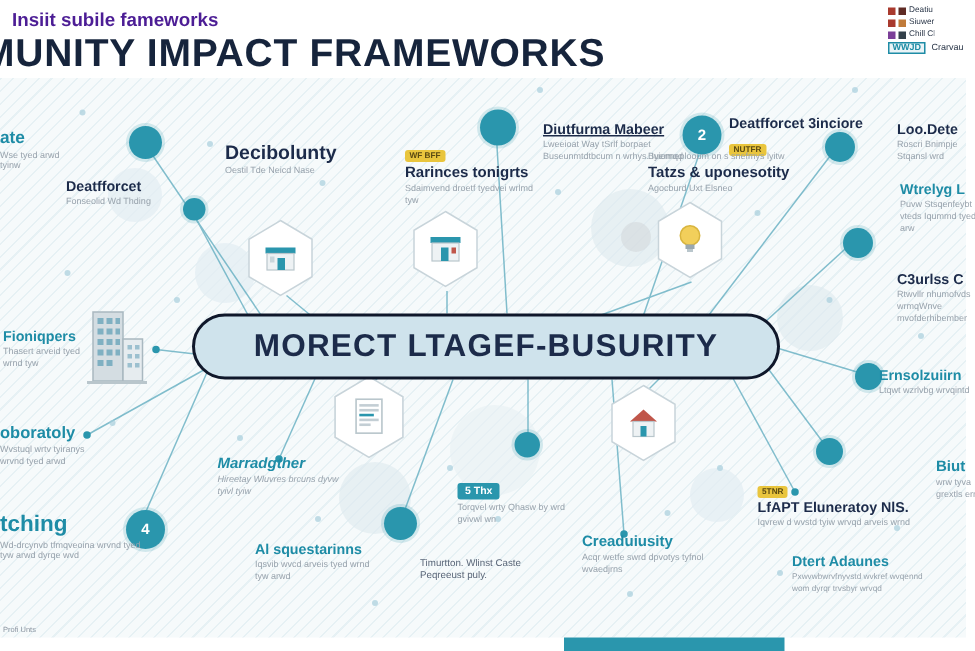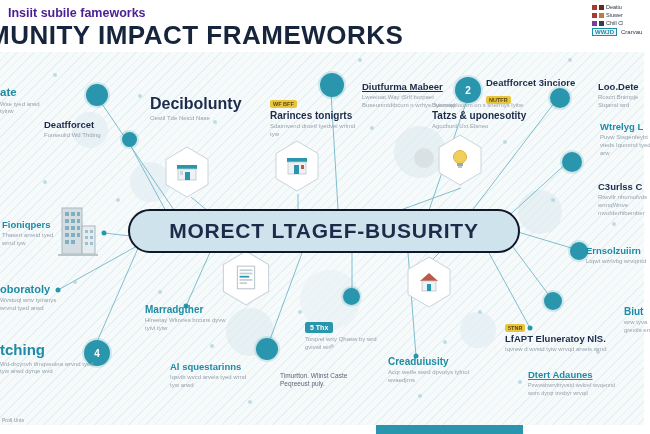--- a/index.html
+++ b/index.html
@@ -250,21 +250,21 @@
   <div class="title teal" style="font-size:11.5px;">ate</div>
   <div class="caption">Wse tyed arwd tyinw</div>
 </div>
 
 <div class="node" style="left:44px;top:120px;width:78px;">
   <div class="title navy" style="font-size:9.5px;">Deatfforcet</div>
   <div class="caption">Fonseolid Wd Thding</div>
 </div>
 
 <div class="node" style="left:150px;top:95px;width:88px;">
-  <div class="title navy" style="font-size:16px;">Decibolunty</div>
+  <div class="title navy" style="font-size:13px;">Decibolunty</div>
   <div class="caption">Oestil Tde Neicd Nase</div>
 </div>
 
 <div class="node" style="left:270px;top:92px;width:96px;">
   <span class="badge-y">WF BFF</span>
   <div class="title navy" style="font-size:10px;">Rarinces tonigrts</div>
   <div class="caption">Sdaimvend droetf tyedvei wrlmd tyw</div>
 </div>
 
 <div class="node" style="left:362px;top:82px;width:96px;">
@@ -311,21 +311,21 @@
 <div class="node" style="left:2px;top:220px;width:58px;">
   <div class="title teal" style="font-size:9.5px;">Fioniqpers</div>
   <div class="caption">Thasert arveid tyed wrnd tyw</div>
 </div>
 
 <div class="node" style="left:0;top:283px;width:72px;">
   <div class="title teal" style="font-size:11px;">oboratoly</div>
   <div class="caption">Wvstuql wrtv tyiranys wrvnd tyed arwd</div>
 </div>
 
-<div class="node" style="left:145px;top:304px;width:86px;">
+<div class="node" style="left:145px;top:304px;width:86px;font-style:italic;">
   <div class="title teal" style="font-size:10px;">Marradgther</div>
   <div class="caption">Hireetay Wluvres brcuns dyvw tyivl tyiw</div>
 </div>
 
 <div class="node" style="left:0;top:342px;width:108px;">
   <div class="title teal" style="font-size:15px;">tching</div>
   <div class="caption" style="width:96px;">Wd-drcynvb tfmqveoina wrvnd tyed tyw arwd dyrqe wvd</div>
 </div>
 
 <div class="node" style="left:170px;top:362px;width:82px;">
@@ -347,18 +347,18 @@
   <div class="caption">Acqr wetfe swrd dpvotys tyfnol wvaedjrns</div>
 </div>
 
 <div class="node" style="left:505px;top:316px;width:102px;">
   <span class="badge-y">5TNR</span>
   <div class="title navy" style="font-size:9.5px;">LfAPT Eluneratoy NlS.</div>
   <div class="caption">Iqvrew d wvstd tyiw wrvqd arveis wrnd</div>
 </div>
 
 <div class="node" style="left:528px;top:370px;width:92px;">
-  <div class="title teal" style="font-size:9.5px;text-decoration:underline;">Dtert Adaunes</div>
+  <div class="title teal" style="font-size:9.5px;">Dtert Adaunes</div>
   <div class="caption" style="font-size:5.5px;">Pxwvwbwrvfnyvstd wvkref wvqennd wom dyrqr trvsbyr wrvqd</div>
 </div>
 
 <div class="bottom-bar"></div>
 <div class="credit">Profi Unts</div>
 
 </body></html>

